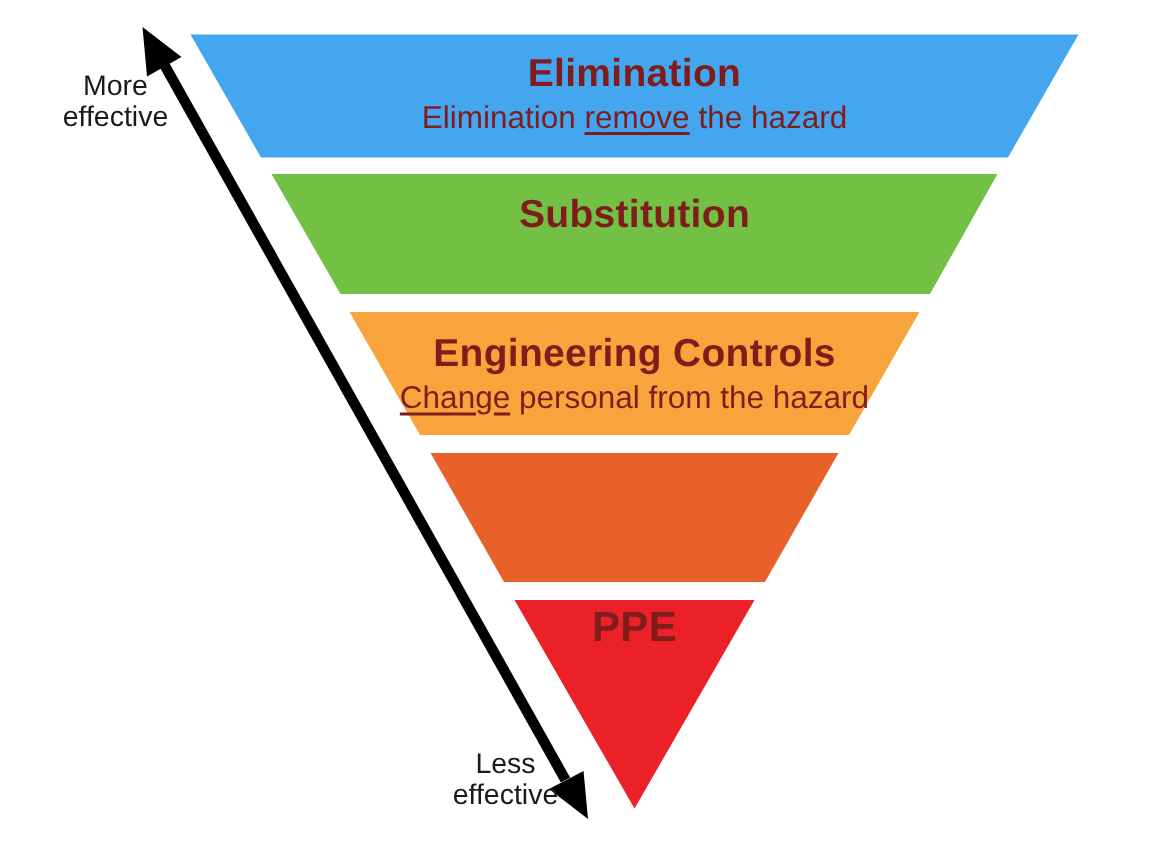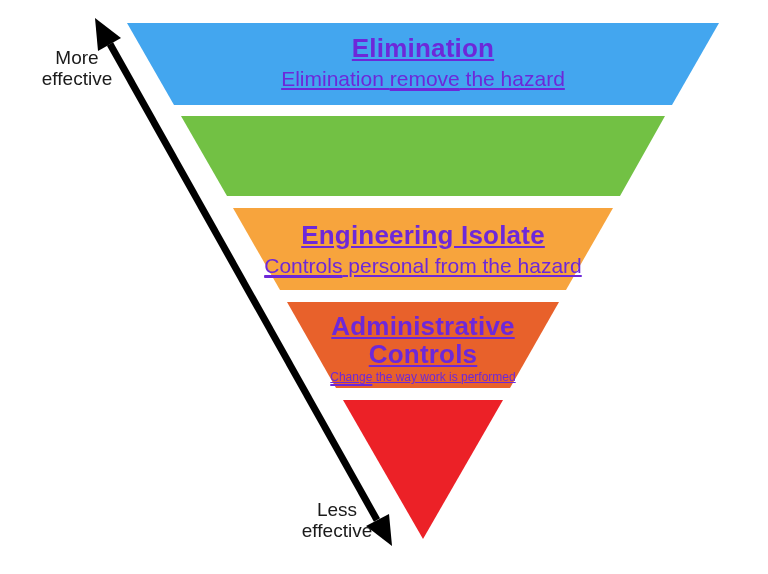--- a/index.html
+++ b/index.html
@@ -11,23 +11,22 @@
     overflow: hidden;
     font-family: "Liberation Sans", sans-serif;
   }
   .pyramid-svg { position: absolute; left: 0; top: 0; }
 
   .band-text {
     position: absolute;
     left: 423px;
     transform: translateX(-50%);
     text-align: center;
-    color: #6d28d9;
+    color: #7f1d1d;
     width: 500px;
-    text-decoration: underline;
   }
   .band-title {
     font-weight: bold;
     font-size: 26px;
     line-height: 28px;
     letter-spacing: 0.2px;
   }
   .band-title.two-line { width: 235px; margin: 0 auto; }
   .band-title.ppe-size { font-size: 28px; line-height: 30px; }
   .band-sub {
@@ -85,28 +84,26 @@
   <div class="axis-label more">
     <span>More effective</span>
   </div>
 
   <div class="band-text" style="top:34px">
     <div class="band-title">Elimination</div>
     <div class="band-sub"><span>Elimination </span><span class="uw">remove</span><span> the hazard</span></div>
   </div>
 
   <div class="band-text" style="top:128px">
+    <div class="band-title">Substitution</div>
   </div>
 
   <div class="band-text" style="top:221px">
-    <div class="band-title">Engineering Isolate</div>
-    <div class="band-sub"><span></span><span class="uw">Controls</span><span> personal from the hazard</span></div>
+    <div class="band-title">Engineering Controls</div>
+    <div class="band-sub"><span></span><span class="uw">Change</span><span> personal from the hazard</span></div>
   </div>
 
-  <div class="band-text" style="top:312px">
-    <div class="band-title two-line">Administrative Controls</div>
-    <div class="band-sub small"><span></span><span class="uw">Change</span><span> the way work is performed</span></div>
-  </div>
 
   <div class="band-text" style="top:403px">
+    <div class="band-title ppe-size">PPE</div>
   </div>
 
 </div>
 
 </body></html>

